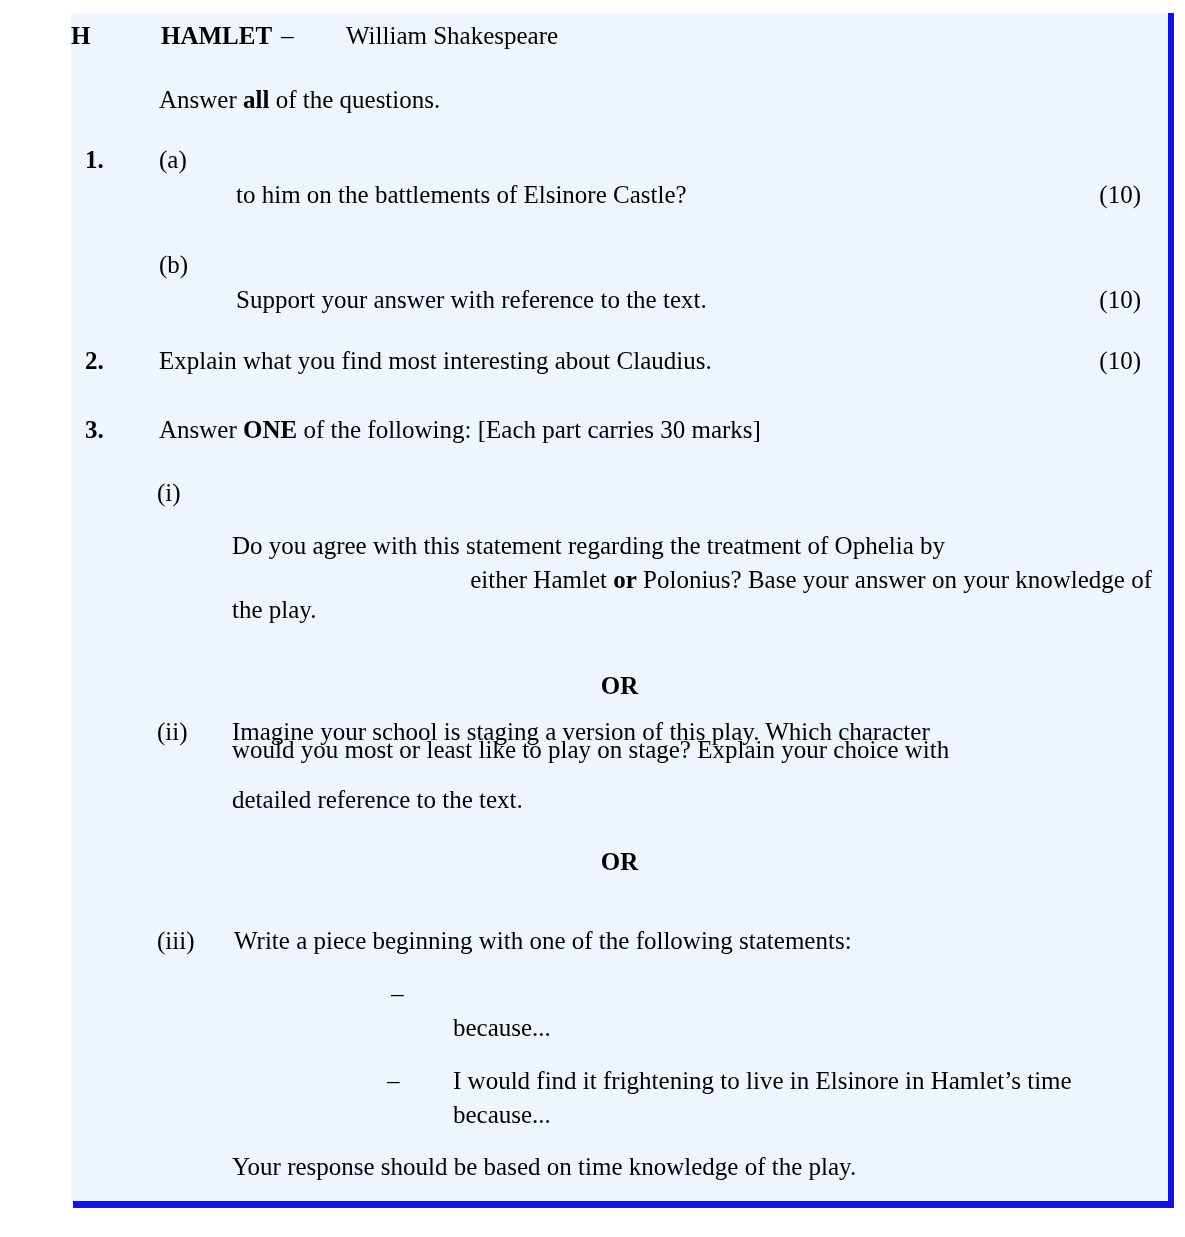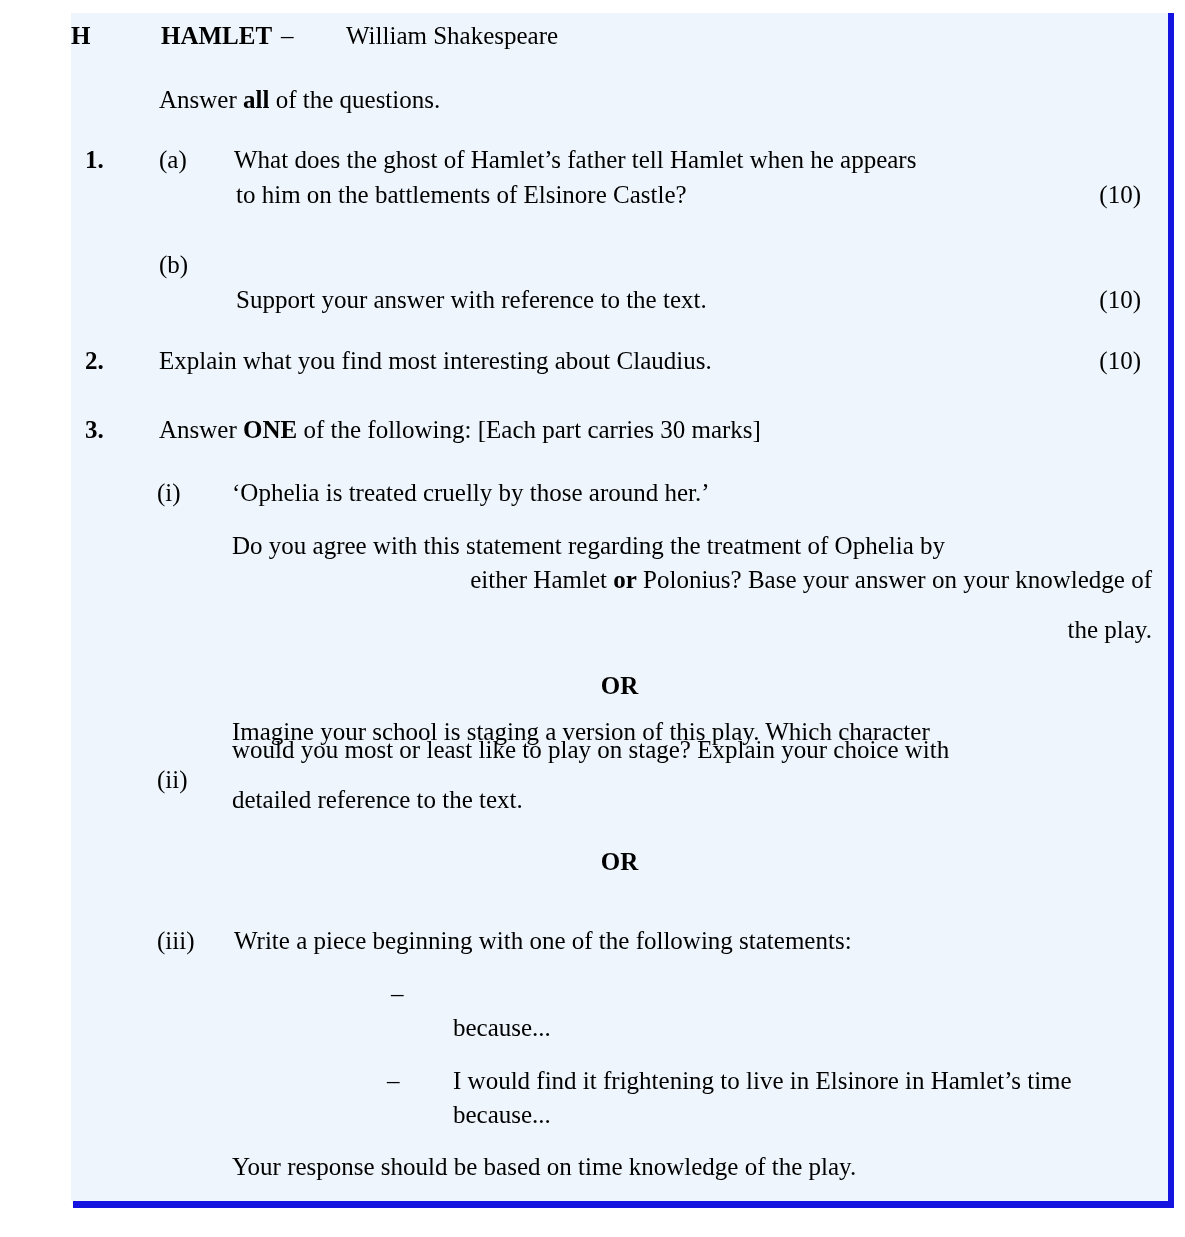--- a/index.html
+++ b/index.html
@@ -101,50 +101,48 @@
 
   <div class="block body-col" style="left:88px; top:70px; width:800px;">
     <span>Answer </span><span class="bold">all</span><span> of the questions.</span>
   </div>
 
   <div class="block" style="left:0px; top:130px; width:1097px; height:170px;">
 
     <span class="num-col" style="left:14px; top:0px;">1.</span>
 
     <span class="label-col" style="left:88px; top:0px;">(a)</span>
-    <span class="body-col" style="left:163px; top:0px; width:880px;">What does the ghost of Hamlet’s father tell Hamlet when he appears</span>
     <span class="body-col" style="left:165px; top:35px; width:880px;">to him on the battlements of Elsinore Castle?</span>
     <span class="marks" style="left:950px; top:35px; width:120px;">(10)</span>
 
     <span class="label-col" style="left:88px; top:105px;">(b)</span>
     <span class="body-col" style="left:165px; top:140px; width:880px;">Support your answer with reference to the text.</span>
     <span class="marks" style="left:950px; top:140px; width:120px;">(10)</span>
   </div>
 
   <div class="block" style="left:0px; top:331px; width:1097px; height:40px;">
     <span class="num-col" style="left:14px; top:0px;">2.</span>
     <span class="body-col" style="left:88px; top:0px; width:880px;">Explain what you find most interesting about Claudius.</span>
     <span class="marks" style="left:950px; top:0px; width:120px;">(10)</span>
   </div>
 
   <div class="block" style="left:0px; top:400px; width:1097px; height:760px;">
 
     <span class="num-col" style="left:14px; top:0px;">3.</span>
     <span class="body-col" style="left:88px; top:0px; width:950px;"><span>Answer </span><span class="bold">ONE</span><span> of  the following: [Each part carries 30 marks]</span></span>
 
     <span class="label-col" style="left:86px; top:63px;">(i)</span>
-    <span class="body-col" style="left:161px; top:63px; width:900px;">‘Ophelia is treated cruelly by those around her.’</span>
 
     <span class="body-col" style="left:161px; top:116px; width:920px;">Do you agree with this statement regarding the treatment of Ophelia by</span>
     <span class="body-col" style="left:161px; top:150px; width:920px;text-align:right;"><span>either Hamlet </span><span class="bold">or</span><span> Polonius?   Base your answer on your knowledge of</span></span>
-    <span class="body-col" style="left:161px; top:200px; width:920px;text-align:right;">the play.</span>
+    <span class="body-col" style="left:161px; top:180px; width:920px;">the play.</span>
 
     <span class="or-line" style="top:256px;">OR</span>
 
-    <span class="label-col" style="left:86px; top:302px;margin-top:48px;">(ii)</span>
+    <span class="label-col" style="left:86px; top:302px;">(ii)</span>
     <span class="body-col" style="left:161px; top:302px; width:920px;">Imagine your school is staging a version of this play.  Which character</span>
     <span class="body-col" style="left:161px; top:320px; width:920px;">would you most or least like to play on stage?  Explain your choice with</span>
     <span class="body-col" style="left:161px; top:370px; width:920px;">detailed reference to the text.</span>
 
     <span class="or-line" style="top:432px;">OR</span>
 
     <span class="label-col" style="left:86px; top:511px; width:80px;">(iii)</span>
     <span class="body-col" style="left:163px; top:511px; width:920px;">Write a piece beginning with one of the following statements:</span>
 
     <span class="body-col" style="left:320px; top:564px;">–</span>

